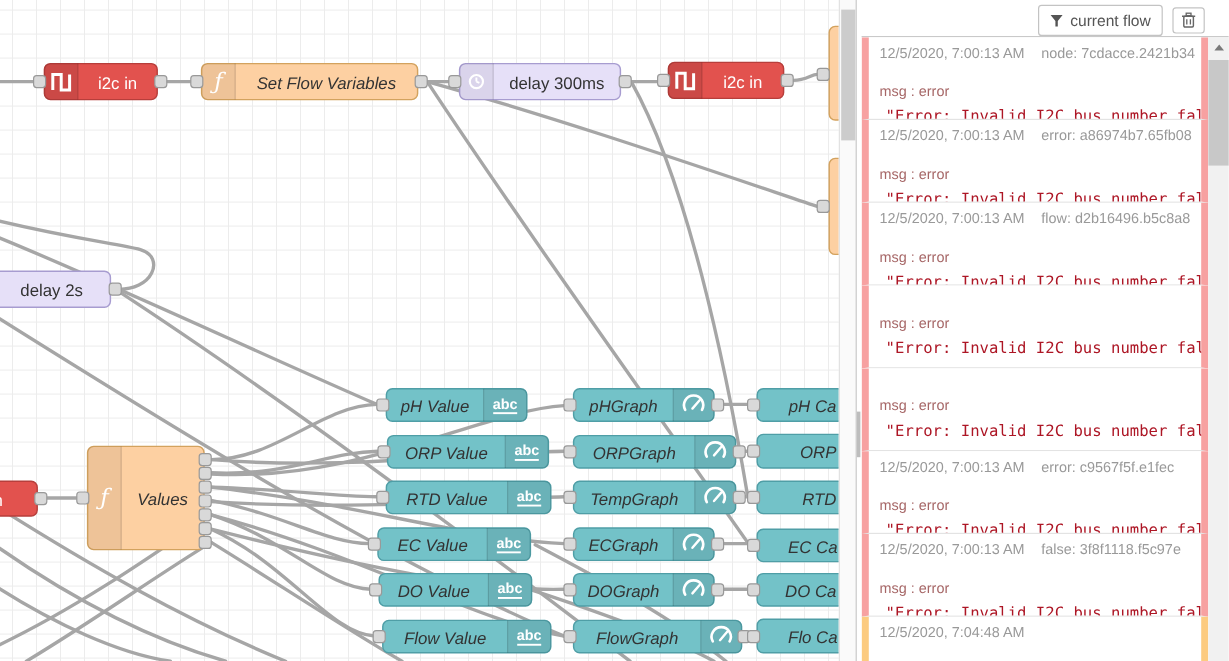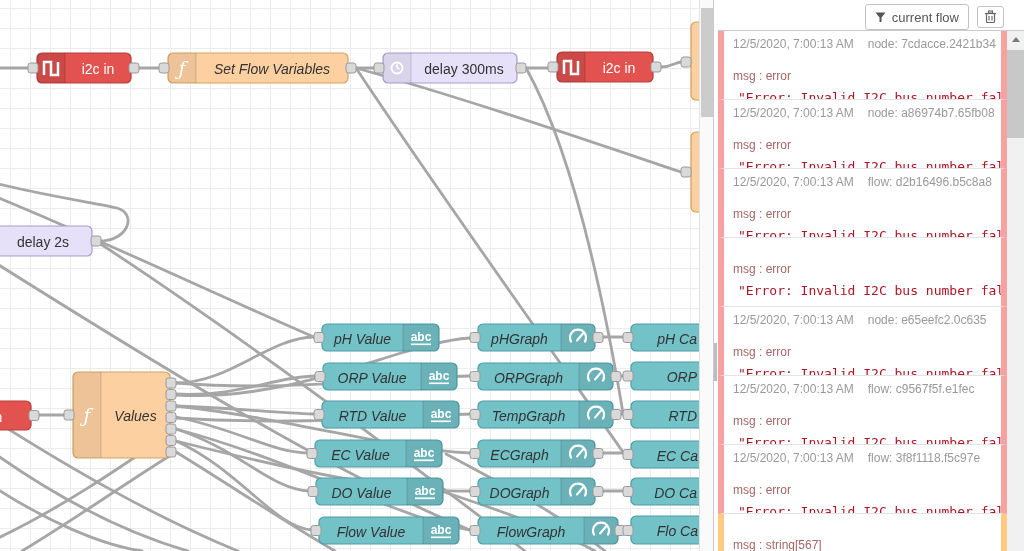--- a/index.html
+++ b/index.html
@@ -352,49 +352,49 @@
         </button>
       </div>
     </div>
     <div id="debug-messages">
         <div class="dbg-msg">
           <div class="dbg-line1"><span>12/5/2020, 7:00:13 AM</span><span class="dbg-node">node: 7cdacce.2421b34</span></div>
           <div class="dbg-meta">msg : error</div>
           <div class="dbg-body">"Error: Invalid I2C bus number false"</div>
         </div>
         <div class="dbg-msg">
-          <div class="dbg-line1"><span>12/5/2020, 7:00:13 AM</span><span class="dbg-node">node: a86974b7.65fb08</span></div>
+          <div class="dbg-line1"><span>12/5/2020, 7:00:13 AM</span><span class="dbg-node">error: a86974b7.65fb08</span></div>
           <div class="dbg-meta">msg : error</div>
           <div class="dbg-body">"Error: Invalid I2C bus number false"</div>
         </div>
         <div class="dbg-msg">
           <div class="dbg-line1"><span>12/5/2020, 7:00:13 AM</span><span class="dbg-node">flow: d2b16496.b5c8a8</span></div>
           <div class="dbg-meta">msg : error</div>
           <div class="dbg-body">"Error: Invalid I2C bus number false"</div>
         </div>
         <div class="dbg-msg">
           <div class="dbg-meta">msg : error</div>
           <div class="dbg-body">"Error: Invalid I2C bus number false"</div>
         </div>
         <div class="dbg-msg">
-          <div class="dbg-line1"><span>12/5/2020, 7:00:13 AM</span><span class="dbg-node">node: e65eefc2.0c635</span></div>
-          <div class="dbg-meta">msg : error</div>
-          <div class="dbg-body">"Error: Invalid I2C bus number false"</div>
-        </div>
-        <div class="dbg-msg">
-          <div class="dbg-line1"><span>12/5/2020, 7:00:13 AM</span><span class="dbg-node">flow: c9567f5f.e1fec</span></div>
-          <div class="dbg-meta">msg : error</div>
-          <div class="dbg-body">"Error: Invalid I2C bus number false"</div>
-        </div>
-        <div class="dbg-msg">
-          <div class="dbg-line1"><span>12/5/2020, 7:00:13 AM</span><span class="dbg-node">flow: 3f8f1118.f5c97e</span></div>
+          <div class="dbg-meta">msg : error</div>
+          <div class="dbg-body">"Error: Invalid I2C bus number false"</div>
+        </div>
+        <div class="dbg-msg">
+          <div class="dbg-line1"><span>12/5/2020, 7:00:13 AM</span><span class="dbg-node">error: c9567f5f.e1fec</span></div>
+          <div class="dbg-meta">msg : error</div>
+          <div class="dbg-body">"Error: Invalid I2C bus number false"</div>
+        </div>
+        <div class="dbg-msg">
+          <div class="dbg-line1"><span>12/5/2020, 7:00:13 AM</span><span class="dbg-node">false: 3f8f1118.f5c97e</span></div>
           <div class="dbg-meta">msg : error</div>
           <div class="dbg-body">"Error: Invalid I2C bus number false"</div>
         </div>
         <div class="dbg-msg level-other">
+          <div class="dbg-line1"><span>12/5/2020, 7:04:48 AM</span></div>
           <div class="dbg-meta">msg : string[567]</div>
         </div>
       </div>
     <div id="debug-scrollbar">
       <div id="debug-scroll-up">
           <div class="tri"></div>
         </div>
       <div id="debug-scroll-thumb"></div>
     </div>
   </div>

